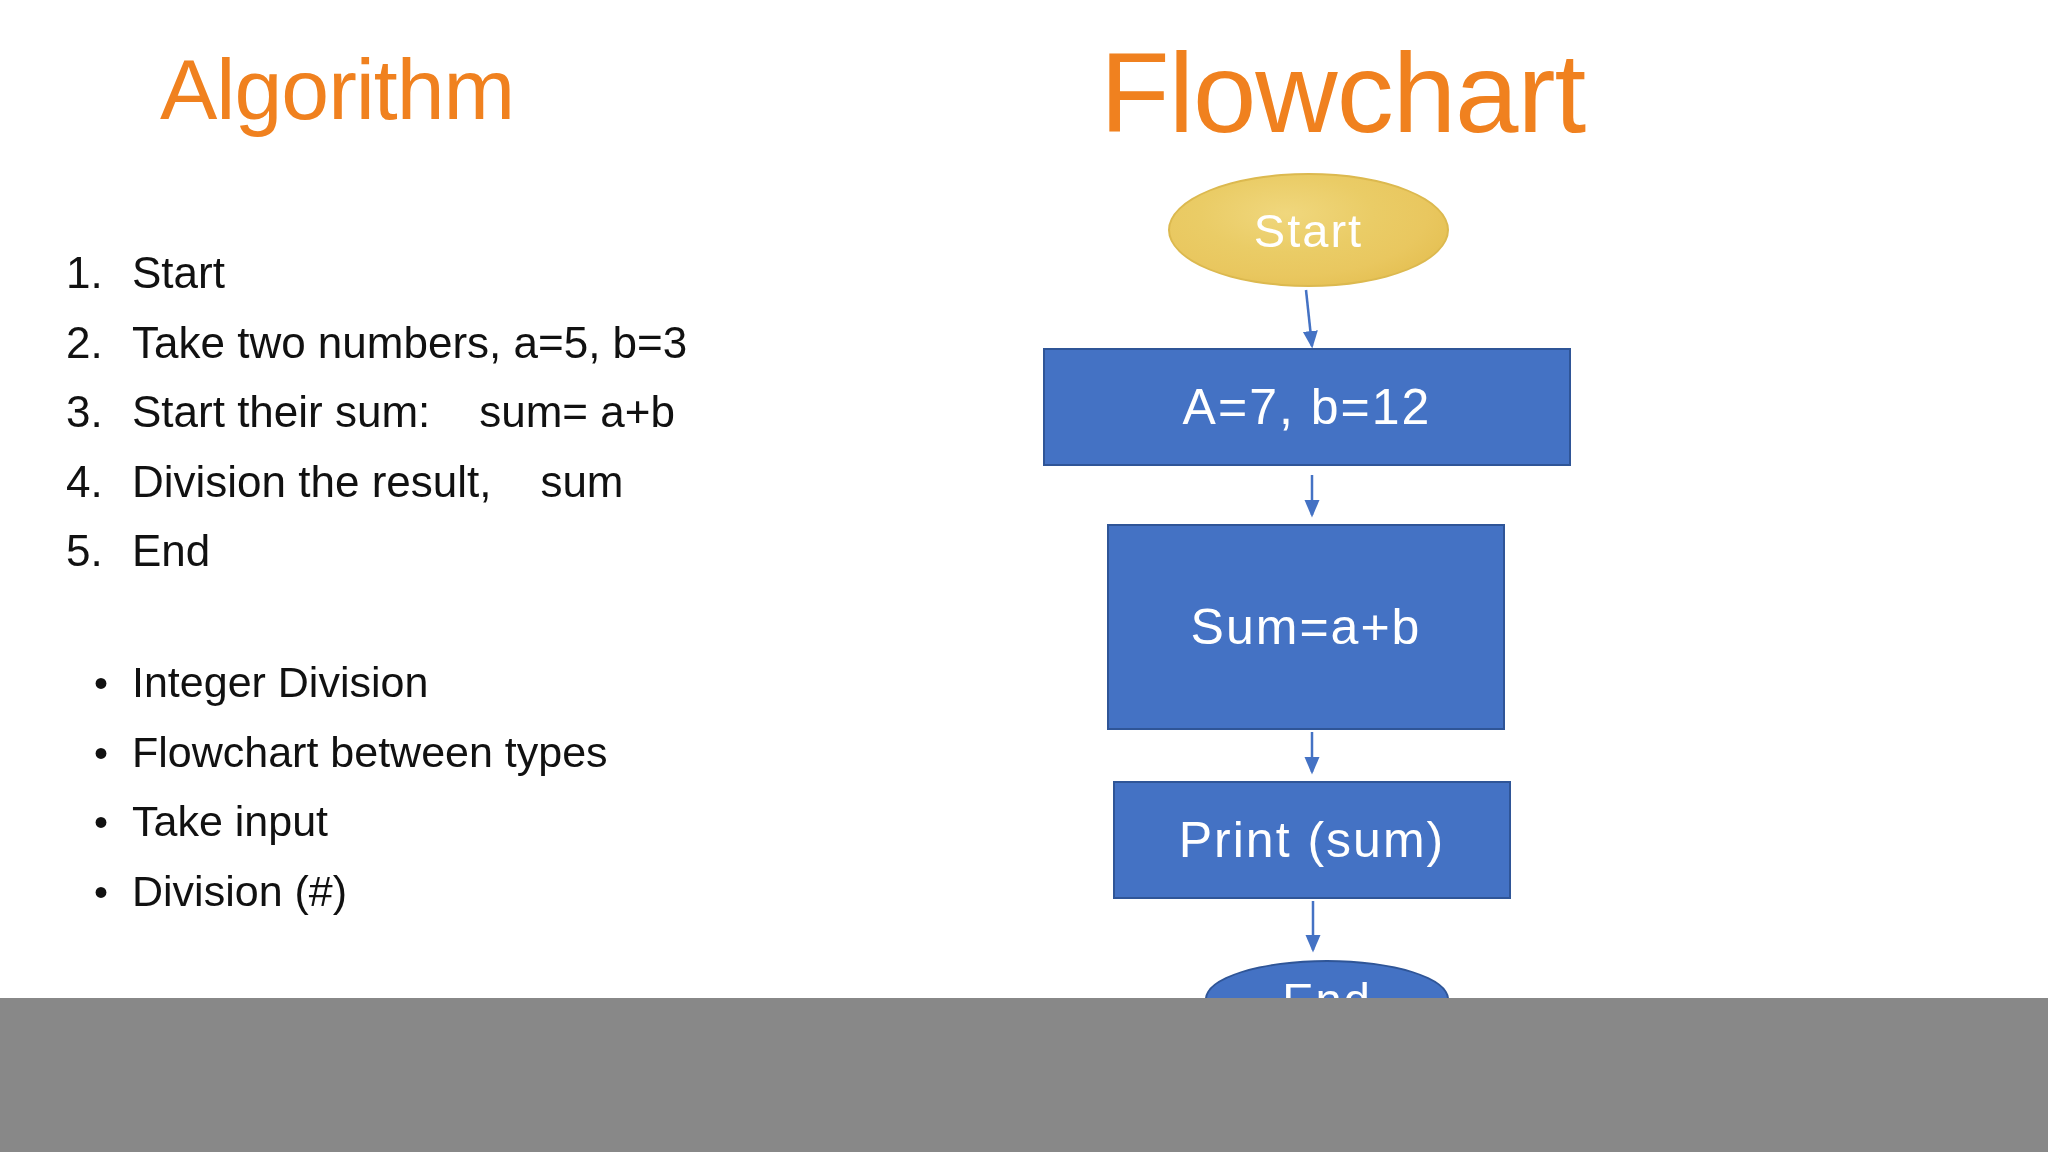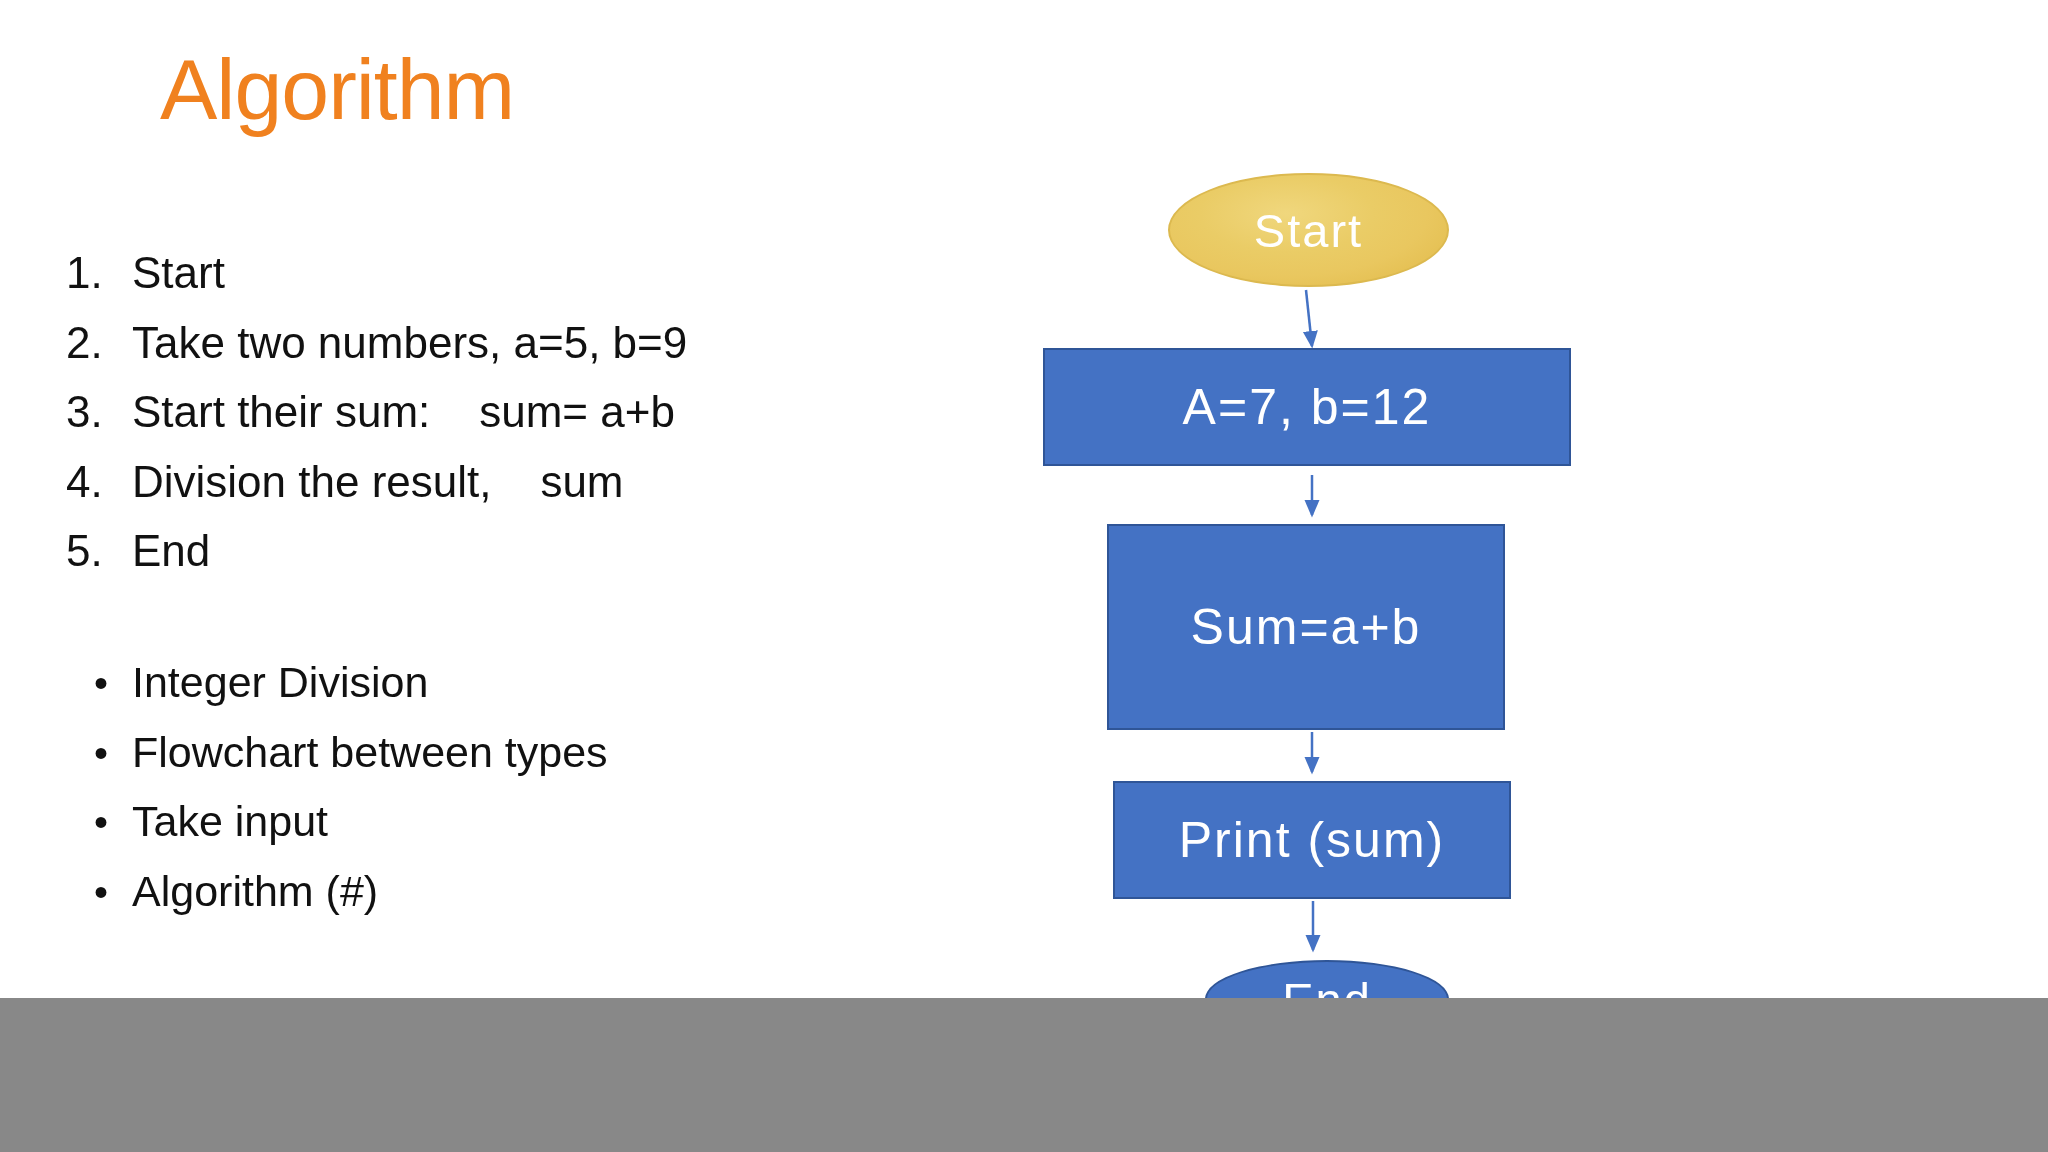--- a/index.html
+++ b/index.html
@@ -83,29 +83,30 @@
     border:2.5px solid var(--node-border);
   }
   .arrows{position:absolute;left:0;top:0;width:2048px;height:1152px;pointer-events:none;}
 </style>
 </head>
 <body>
 
 <div class="slide">
 
   <h1 class="title title-left">Algorithm</h1>
+  <h1 class="title title-right">Flowchart</h1>
 
   <ol class="steps">
     <li class="row">
       <span class="num">1.</span>
       <span class="step-text">Start</span>
     </li>
     <li class="row">
       <span class="num">2.</span>
-      <span class="step-text">Take two numbers, a=5, b=9</span>
+      <span class="step-text">Take two numbers, a=5, b=3</span>
     </li>
     <li class="row">
       <span class="num">3.</span>
       <span class="step-text">Start their sum:    sum= a+b</span>
     </li>
     <li class="row">
       <span class="num">4.</span>
       <span class="step-text">Division the result,    sum</span>
     </li>
     <li class="row">
@@ -122,21 +123,21 @@
     <li class="row">
       <span class="bullet">•</span>
       <span>Flowchart between types</span>
     </li>
     <li class="row">
       <span class="bullet">•</span>
       <span>Take input</span>
     </li>
     <li class="row">
       <span class="bullet">•</span>
-      <span>Algorithm (#)</span>
+      <span>Division (#)</span>
     </li>
   </ul>
 
   <svg class="arrows" viewBox="0 0 2048 1152">
     <defs>
       <marker id="ah" markerWidth="9" markerHeight="8" refX="6" refY="3" orient="auto">
         <path d="M0,0 L7,3 L0,6 Z" fill="#4472C4"></path>
       </marker>
     </defs>
     <line x1="1306" y1="290" x2="1312" y2="346" stroke="#4472C4" stroke-width="2.5" marker-end="url(#ah)"></line>

